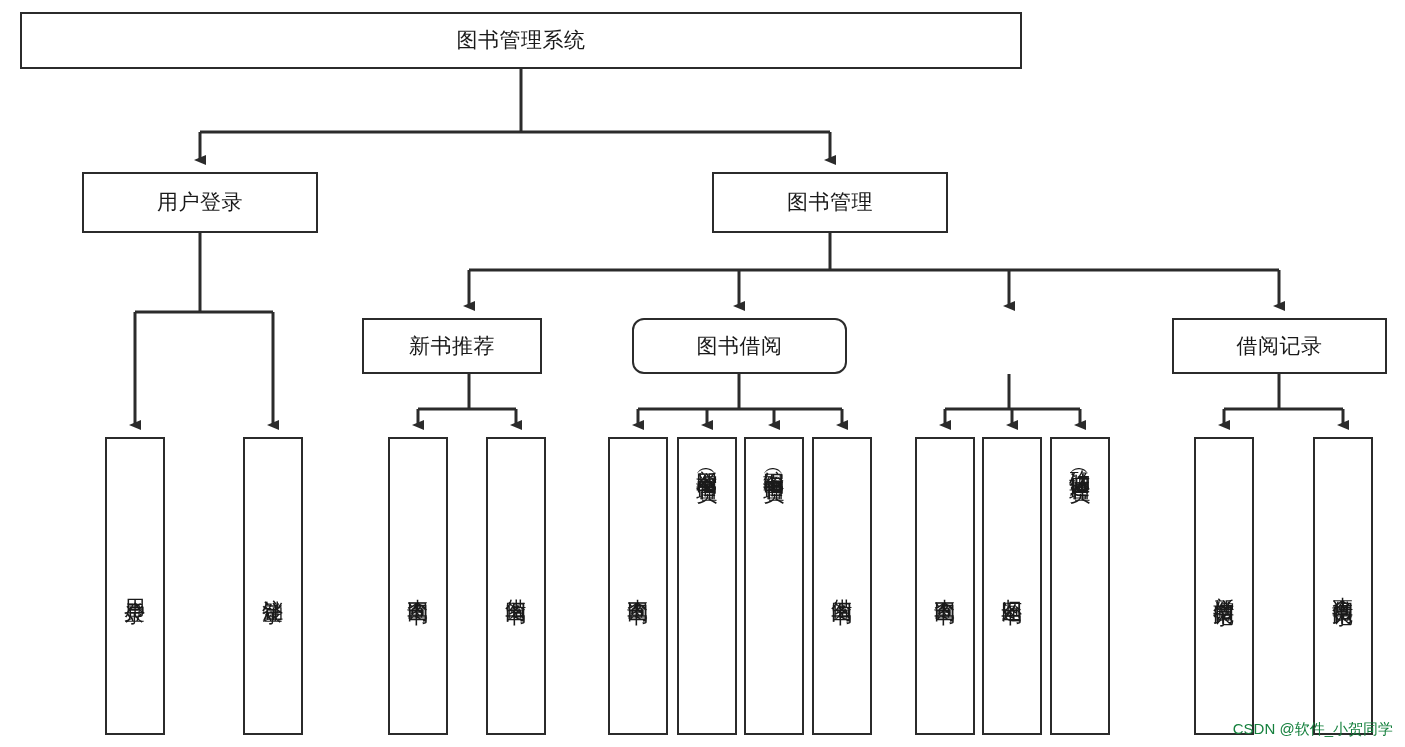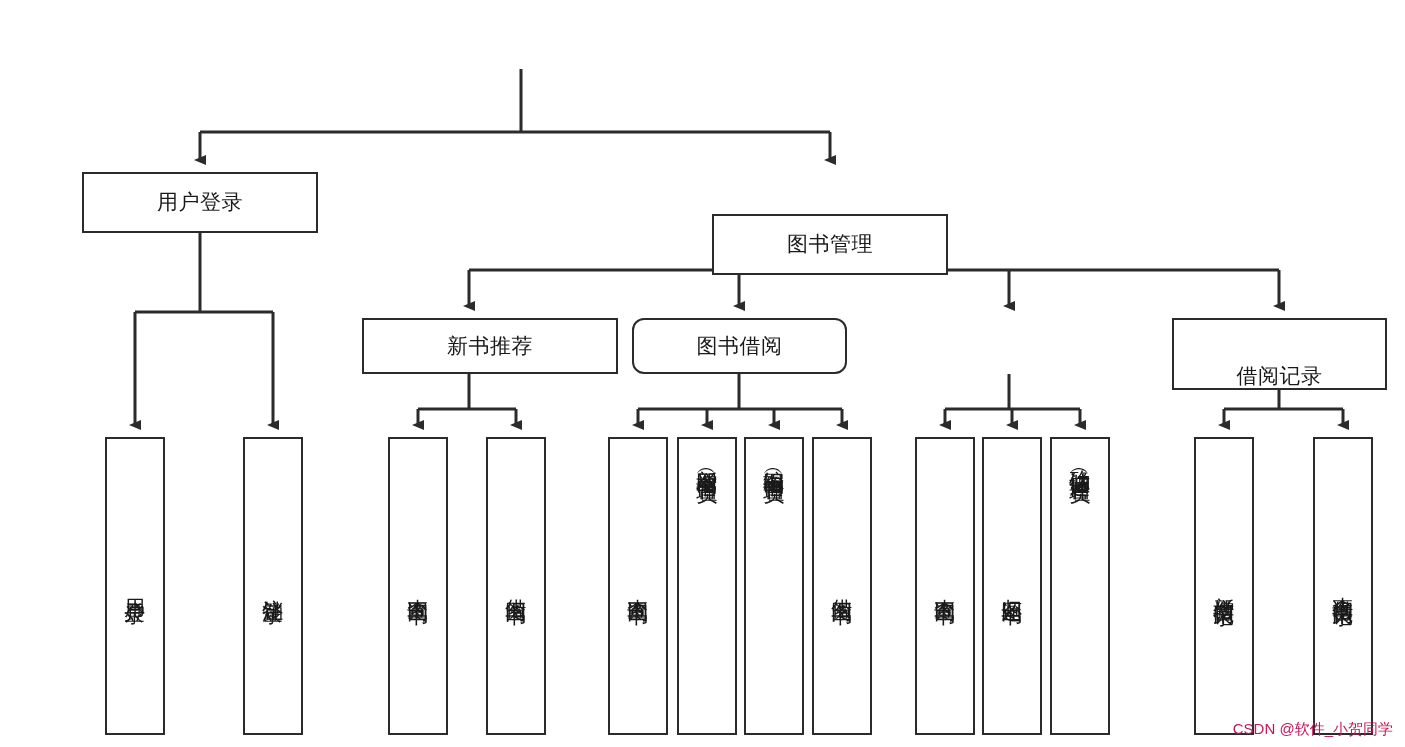--- a/index.html
+++ b/index.html
@@ -55,21 +55,21 @@
   }
   .node.leaf.centered {
     align-items: center;
     padding-top: 0;
   }
   #watermark {
     position: absolute;
     right: 12px;
     bottom: 8px;
     font-size: 15px;
-    color: #be185d;
+    color: #15803d;
     white-space: nowrap;
     pointer-events: none;
   }
 </style>
 </head>
 <body>
 
 <div id="diagram-root">
 
   <svg class="edges" viewBox="0 0 1405 747">
@@ -130,35 +130,38 @@
     </g>
 
     <g stroke="#2b2b2b" stroke-width="3" fill="none">
       <path d="M1279,374 L1279,409"></path>
       <path d="M1224,409 L1343,409"></path>
       <path d="M1224,409 L1224,425" marker-end="url(#arrow)"></path>
       <path d="M1343,409 L1343,425" marker-end="url(#arrow)"></path>
     </g>
   </svg>
 
+  <div class="node" id="node-title" style="left: 20px; top: 12px; width: 1002px; height: 57px;">
+    <span class="label">图书管理系统</span>
+  </div>
 
   <div class="node" id="node-l1-0" style="left: 82px; top: 172px; width: 236px; height: 61px;">
     <span class="label">用户登录</span>
   </div>
-  <div class="node" id="node-l1-1" style="left: 712px; top: 172px; width: 236px; height: 61px; margin-top: 42px;">
+  <div class="node" id="node-l1-1" style="left: 712px; top: 172px; width: 236px; height: 61px;">
     <span class="label">图书管理</span>
   </div>
 
-  <div class="node" id="node-l2-0" style="left: 362px; top: 318px; width: 256px; height: 56px;">
+  <div class="node" id="node-l2-0" style="left: 362px; top: 318px; width: 180px; height: 56px;">
     <span class="label">新书推荐</span>
   </div>
   <div class="node" id="node-l2-1" style="left: 632px; top: 318px; width: 215px; height: 56px; border-radius: 12px;">
     <span class="label">图书借阅</span>
   </div>
-  <div class="node" id="node-l2-3" style="left: 1172px; top: 318px; width: 215px; height: 72px; align-items: flex-end;">
+  <div class="node" id="node-l2-3" style="left: 1172px; top: 318px; width: 215px; height: 56px;">
     <span class="label">借阅记录</span>
   </div>
 
   <div class="node leaf centered" id="node-leaf-0" style="left: 105px; top: 437px; width: 60px; height: 298px;">
     <span class="label">用户登录</span>
   </div>
   <div class="node leaf centered" id="node-leaf-1" style="left: 243px; top: 437px; width: 60px; height: 298px;">
     <span class="label">注销登录</span>
   </div>
   <div class="node leaf centered" id="node-leaf-2" style="left: 388px; top: 437px; width: 60px; height: 298px;">

